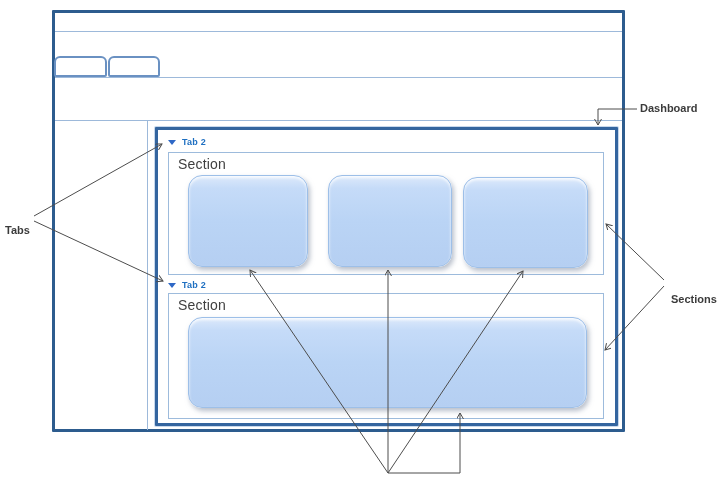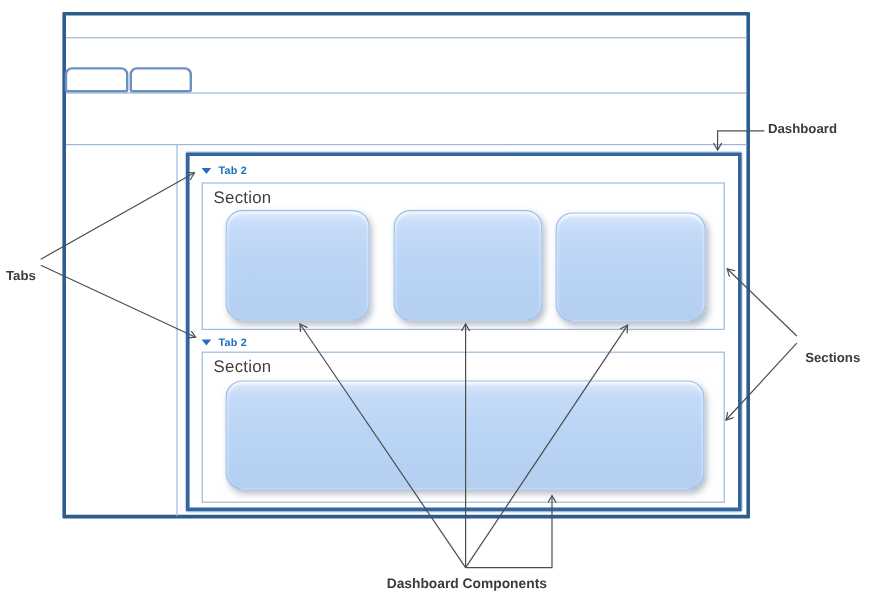--- a/index.html
+++ b/index.html
@@ -111,15 +111,14 @@
       <line x1="388" y1="473" x2="250" y2="270" marker-end="url(#arr)"></line>
       <line x1="388" y1="473" x2="388" y2="270" marker-end="url(#arr)"></line>
       <line x1="388" y1="473" x2="523" y2="271" marker-end="url(#arr)"></line>
       <polyline points="388,473 460,473 460,413" marker-end="url(#arr)"></polyline>
     </g>
   </svg>
 
   <div class="note" style="left:640px;top:102px;">Dashboard</div>
   <div class="note" style="left:5px;top:224px;">Tabs</div>
   <div class="note" style="left:671px;top:293px;">Sections</div>
-  <div class="note note-center" style="left:308px;top:481px;width:162px;font-size:11.5px;">Dashboard Components</div>
 
 </div>
 
 </body></html>

